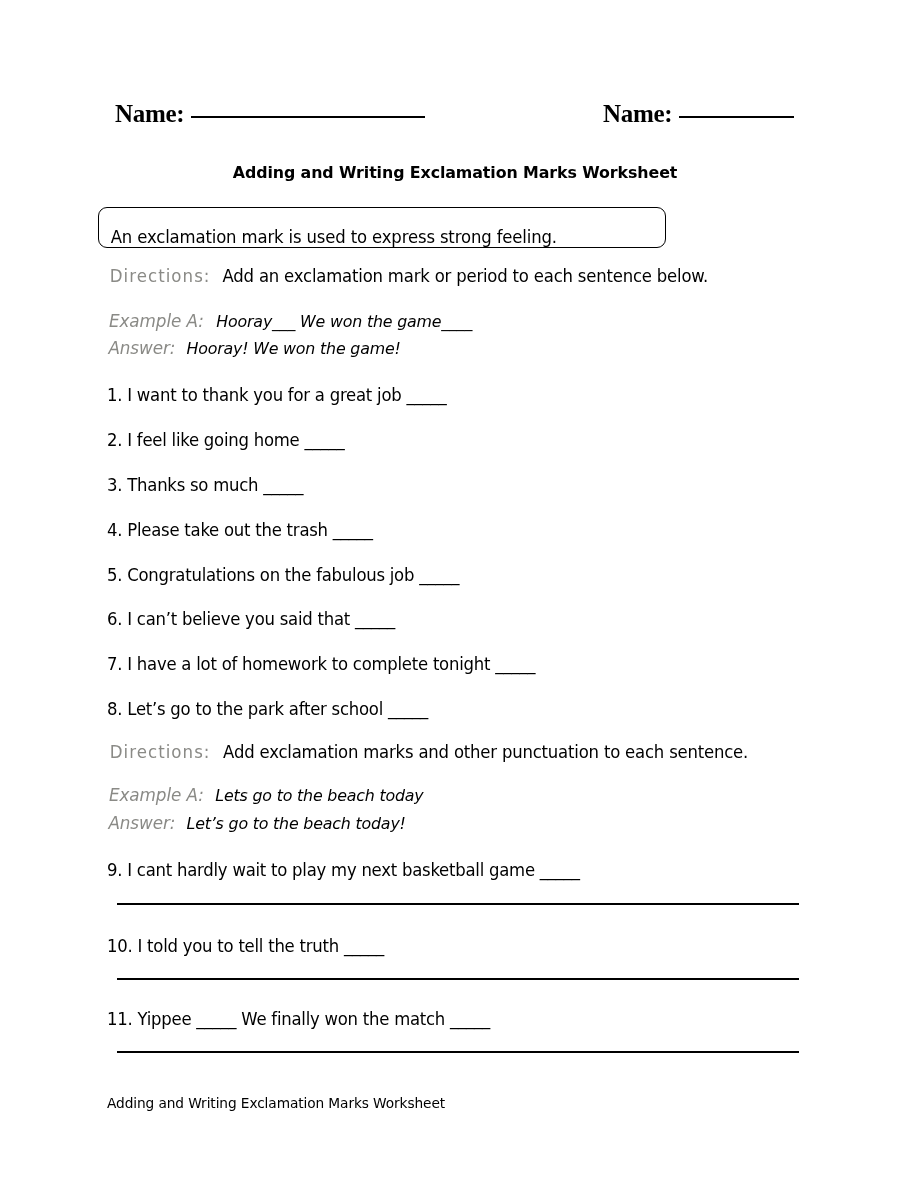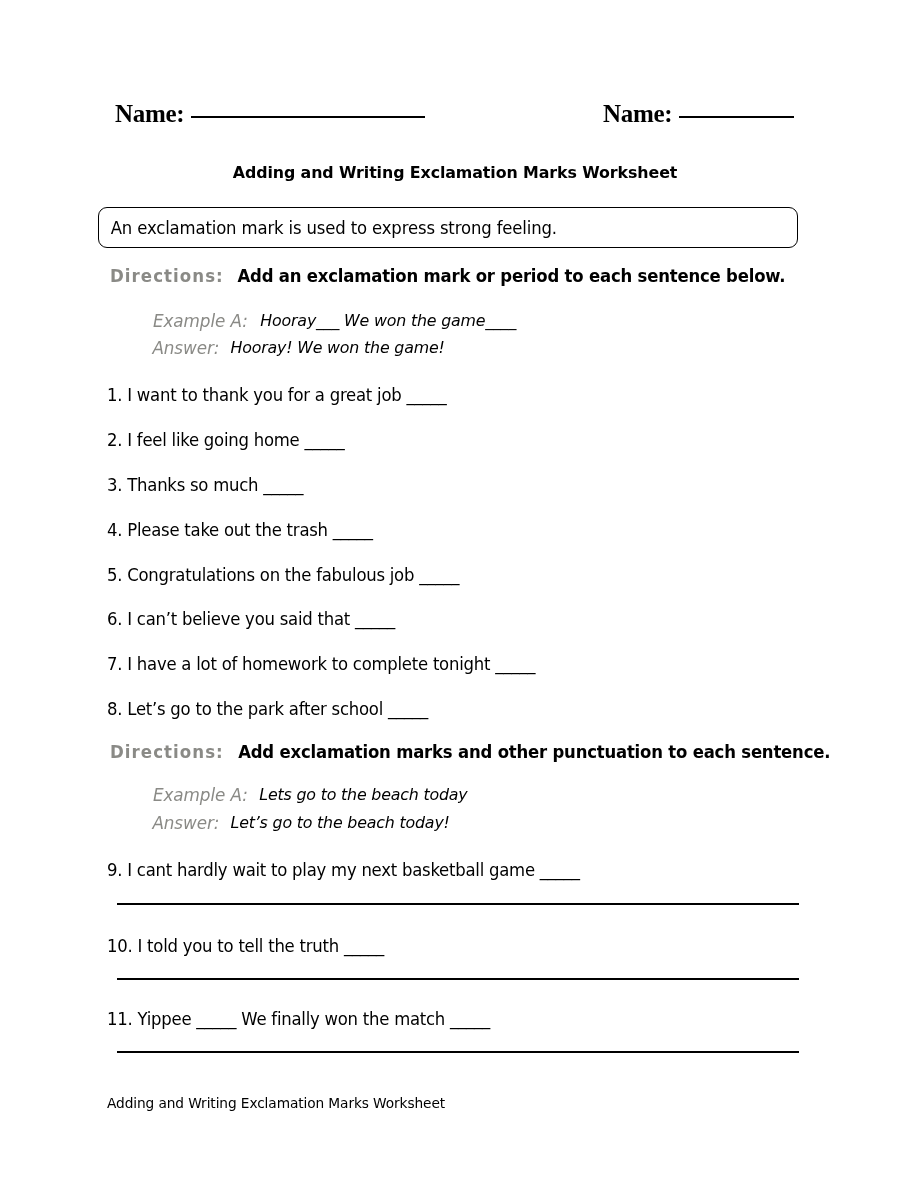--- a/index.html
+++ b/index.html
@@ -72,43 +72,42 @@
     font-size: 16.5px;
     letter-spacing: -0.1px;
     transform: scaleX(0.96);
   }
 
   
   .definition-box {
     position: absolute;
     left: 98px;
     top: 207px;
-    width: 700px;
+    width: 568px;
     height: 41px;
     border: 1.3px solid #000;
     border-radius: 9px;
     box-sizing: border-box;
     display: flex;
-    align-items: center;
+    align-items: flex-end;
   }
   .definition-text {
     padding-left: 12px;
     font-size: 17px;
     letter-spacing: -0.15px;
     transform: scaleX(0.97);
     transform-origin: left center;
   }
 
   
   .directions {
     position: absolute;
     display: flex;
     align-items: baseline;
     white-space: pre;
-    font-weight: bold;
   }
   .directions-label {
     color: #8a8a86;
     font-size: 17.5px;
     letter-spacing: 1.1px;
     transform: scaleX(0.95);
     transform-origin: left baseline;
   }
   .directions-text {
     font-size: 17px;
@@ -117,23 +116,22 @@
     transform: scaleX(0.97);
     transform-origin: left baseline;
   }
   #directions-1 { left: 107px; top: 266px; }
   #directions-2 { left: 107px; top: 742px; }
 
   
   .exrow {
     position: absolute;
     display: flex;
-    align-items: flex-start;
-    white-space: pre;
-    margin-left: 44px;
+    align-items: center;
+    white-space: pre;
   }
   .ex-label {
     color: #8a8a86;
     font-style: italic;
     font-size: 17.5px;
     letter-spacing: -0.1px;
     transform: scaleX(0.96);
     transform-origin: left baseline;
   }
   .ex-text {

